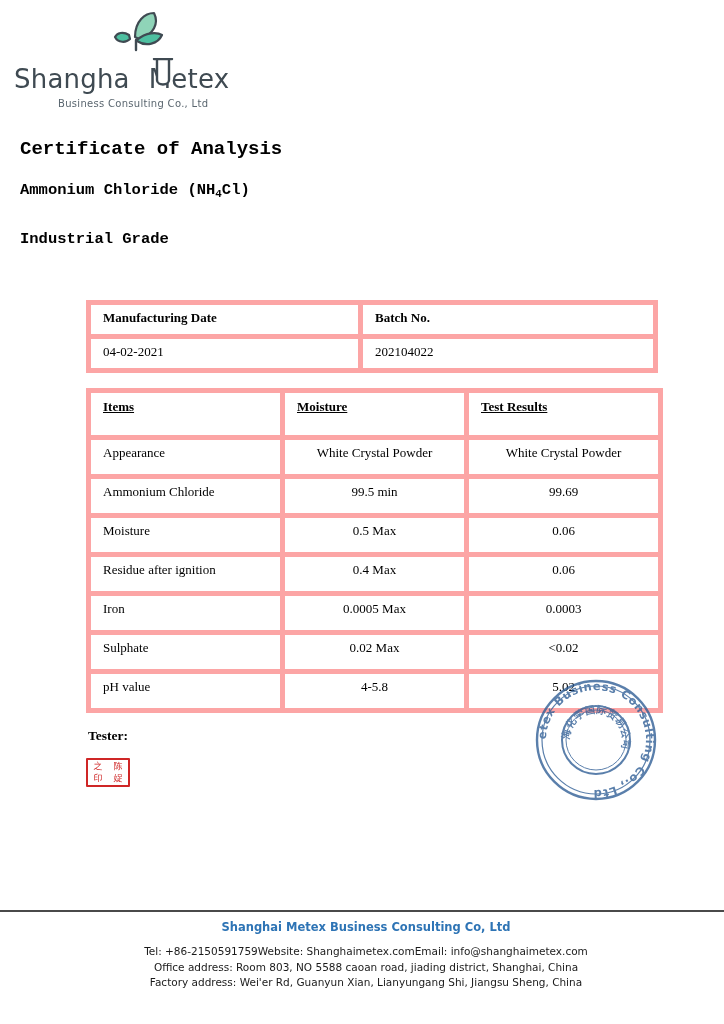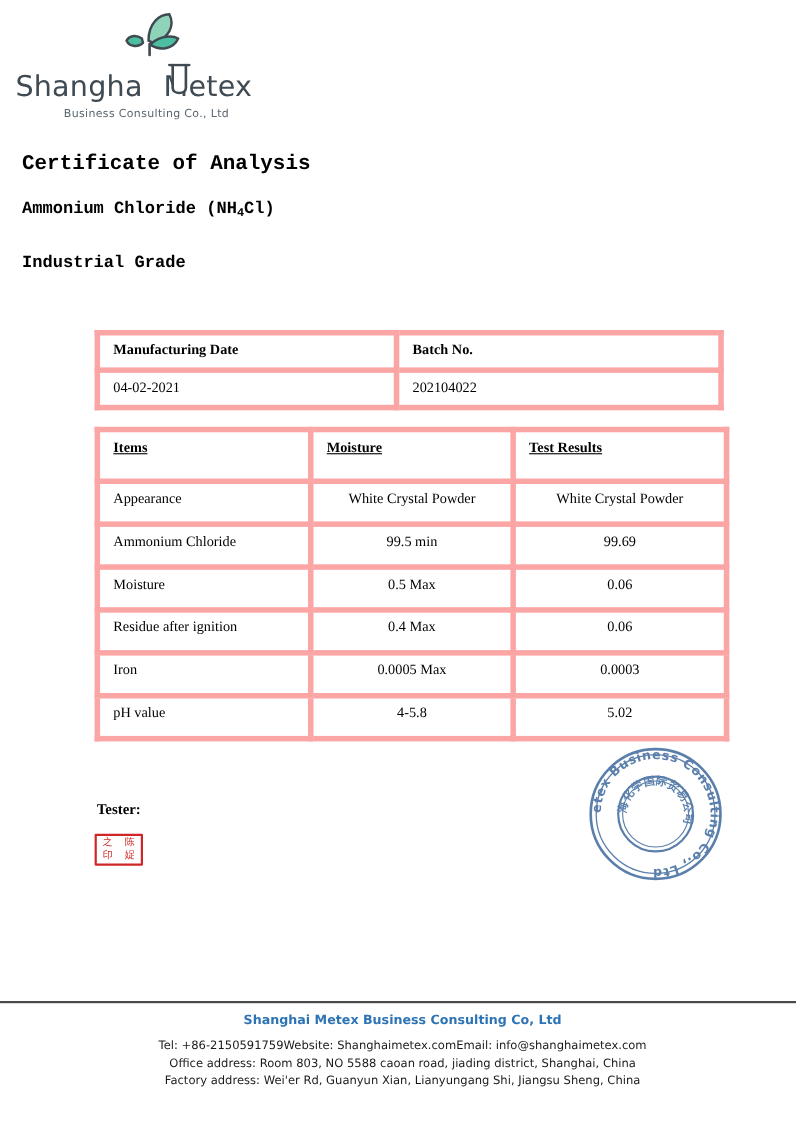--- a/index.html
+++ b/index.html
@@ -276,20 +276,25 @@
     </tr>
     <tr>
       <td>Residue after ignition</td>
       <td class="val">0.4 Max</td>
       <td class="val">0.06</td>
     </tr>
     <tr>
       <td>Iron</td>
       <td class="val">0.0005 Max</td>
       <td class="val">0.0003</td>
+    </tr>
+    <tr>
+      <td>Sulphate</td>
+      <td class="val">0.02 Max</td>
+      <td class="val">&lt;0.02</td>
     </tr>
     <tr>
       <td>pH value</td>
       <td class="val">4-5.8</td>
       <td class="val">5.02</td>
     </tr>
   </tbody>
 </table>
 
 <div id="tester-row">

